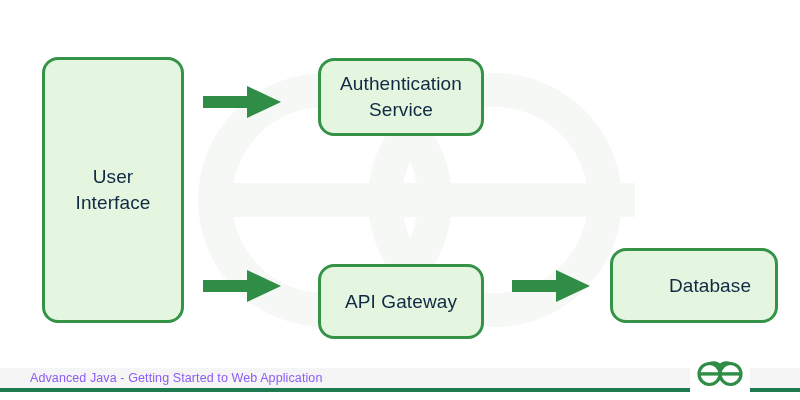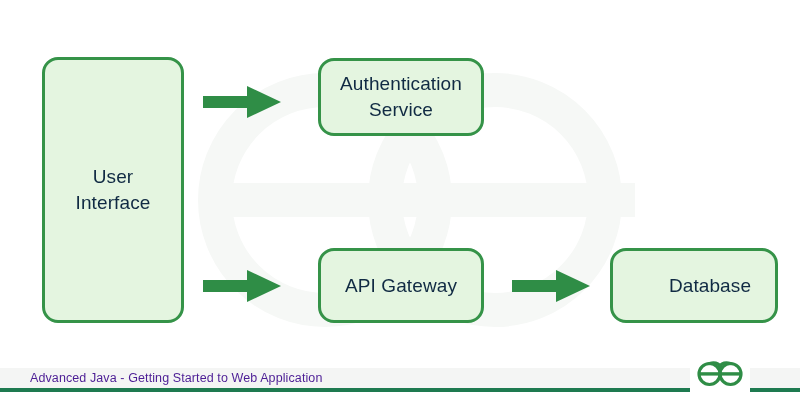--- a/index.html
+++ b/index.html
@@ -51,21 +51,21 @@
 
   #node-user-interface {
     left: 42px;  top: 57px;
     width: 142px; height: 266px;
   }
   #node-auth-service {
     left: 318px; top: 58px;
     width: 166px; height: 78px;
   }
   #node-api-gateway {
-    left: 318px; top: 248px;
+    left: 318px; top: 264px;
     width: 166px; height: 75px; align-items: center;
   }
   #node-database {
     left: 610px; top: 248px;
     width: 168px; height: 75px; padding-left: 32px;
   }
 
   
   .arrow {
     position: absolute;
@@ -95,21 +95,21 @@
     background: #1e7a50;
     z-index: 3;
   }
   #footer-caption {
     position: absolute;
     left: 30px;
     top: 368px;
     height: 21px;
     line-height: 21px;
     font-size: 12.5px;
-    color: #4c1d95;
+    color: #8b5cf6;
     letter-spacing: 0.1px;
     white-space: nowrap;
     z-index: 5;
   }
   #footer-logo {
     position: absolute;
     left: 690px;
     top: 352px;
     width: 60px;
     height: 40px;

